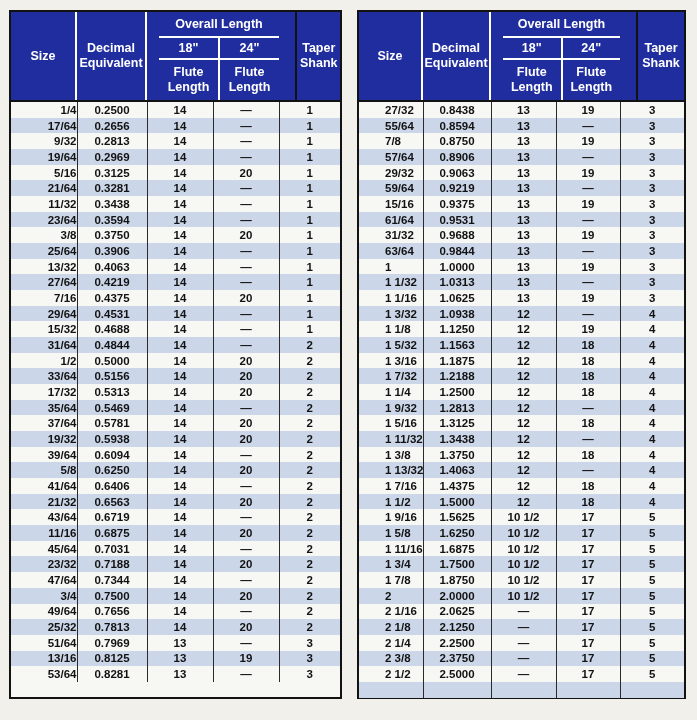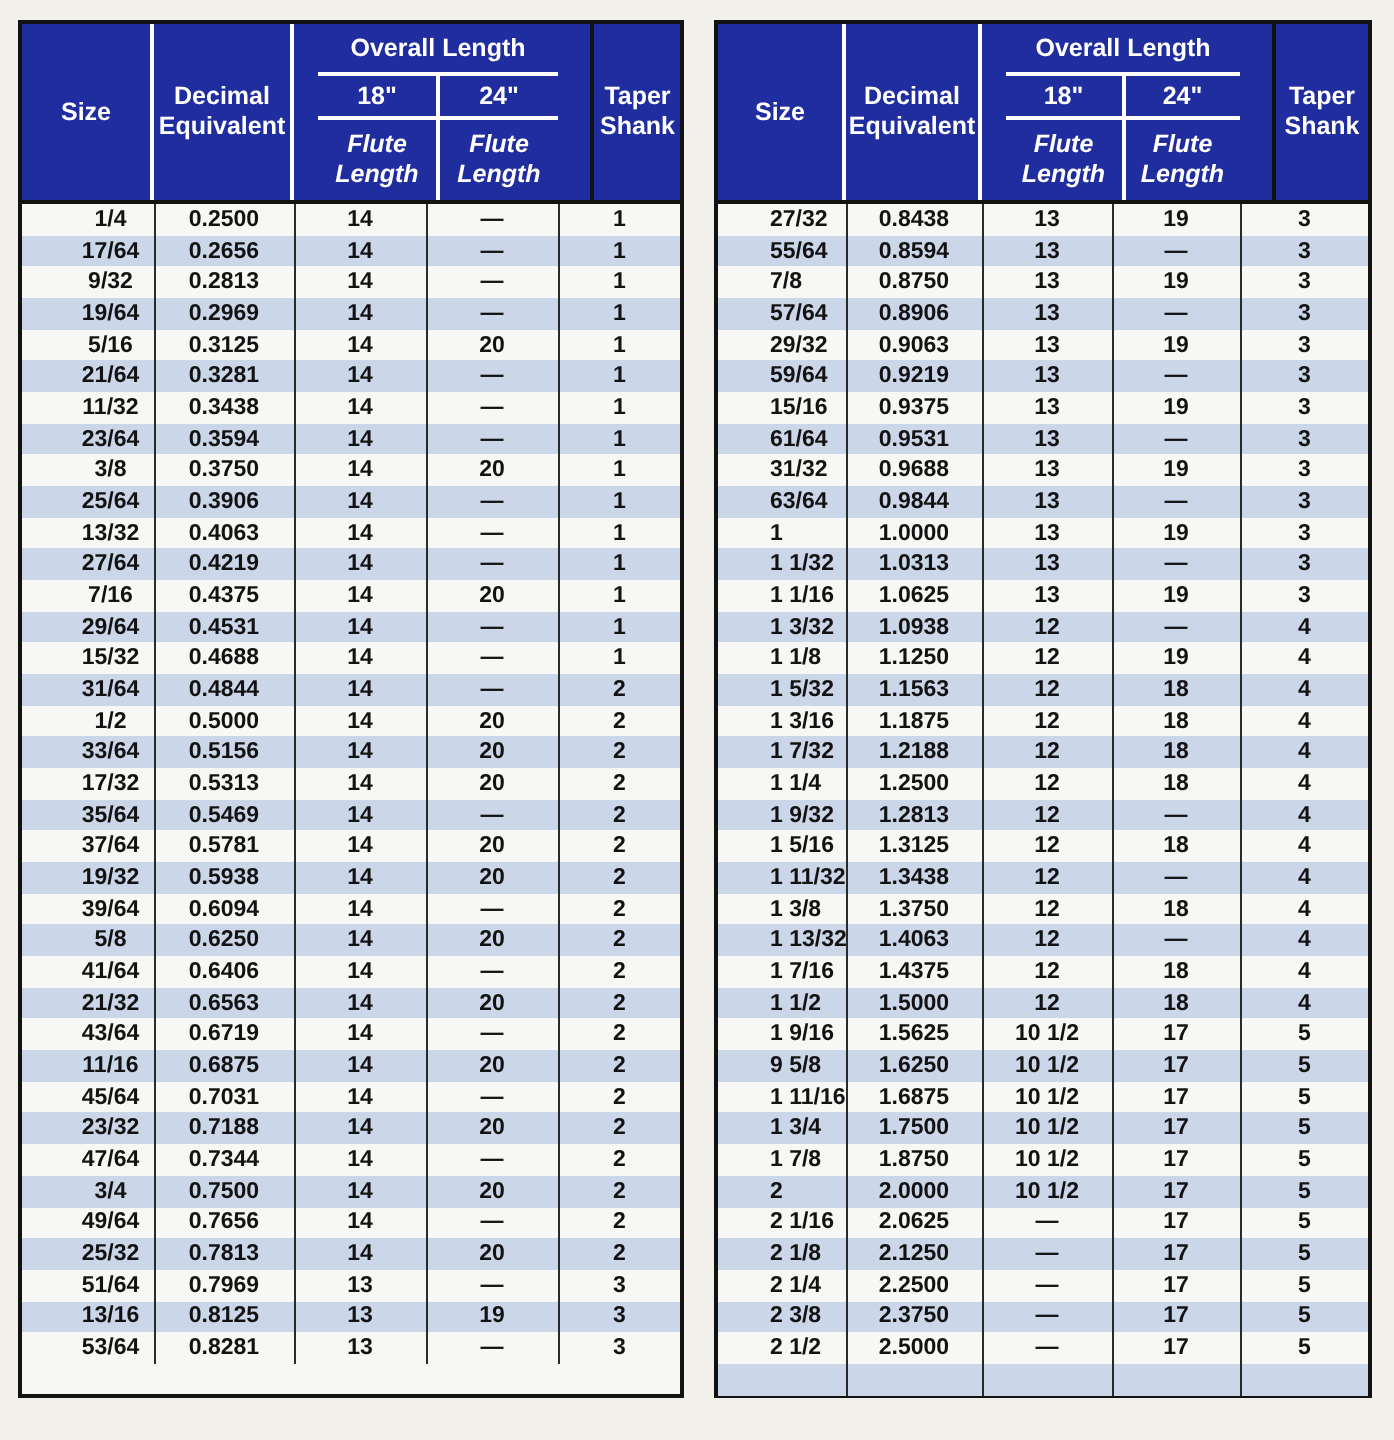--- a/index.html
+++ b/index.html
@@ -47,21 +47,21 @@
   .hdr-overall {
     height: 24px; flex: none;
     border-bottom: 2px solid #ffffff;
     display: flex; align-items: center; justify-content: center;
   }
   .hdr-sizes {
     height: 20px; flex: none;
     border-bottom: 2px solid #ffffff;
     display: flex;
   }
-  .hdr-flutes { flex: 1; display: flex; font-style: italic; }
+  .hdr-flutes { flex: 1; display: flex; }
   .hdr-half {
     flex: 1; display: flex; align-items: center; justify-content: center;
     padding: 0 6px;
   }
   .hdr-half + .hdr-half { border-left: 2px solid #ffffff; }
 
   
   table.body {
     border-collapse: collapse;
     table-layout: fixed;
@@ -73,21 +73,21 @@
     padding: 0;
     font-size: 11.5px;
     font-weight: bold;
     color: #121212;
     text-align: center;
     white-space: nowrap;
     overflow: hidden;
   }
   table.body td + td { border-left: 1.2px solid #2a2a2a; }
   table.body tr:nth-child(even) { background: #ccd6e9; }
-  .tbl-left  table.body td:first-child { text-align: center; padding-left: 23px; }
+  .tbl-left  table.body td:first-child { text-align: right; padding-left: 23px; }
   .tbl-right table.body td:first-child { text-align: left; padding-left: 26px; }
 
   
   .footnote {
     position: absolute;
     top: 695px;
     right: 11px;
     font-size: 18px;
     font-weight: bold;
     color: #4d7c0f;
@@ -597,21 +597,21 @@
             <td>4</td>
           </tr>
           <tr>
             <td>1 9/16</td>
             <td>1.5625</td>
             <td>10 1/2</td>
             <td>17</td>
             <td>5</td>
           </tr>
           <tr>
-            <td>9 5/8</td>
+            <td>1 5/8</td>
             <td>1.6250</td>
             <td>10 1/2</td>
             <td>17</td>
             <td>5</td>
           </tr>
           <tr>
             <td>1 11/16</td>
             <td>1.6875</td>
             <td>10 1/2</td>
             <td>17</td>

